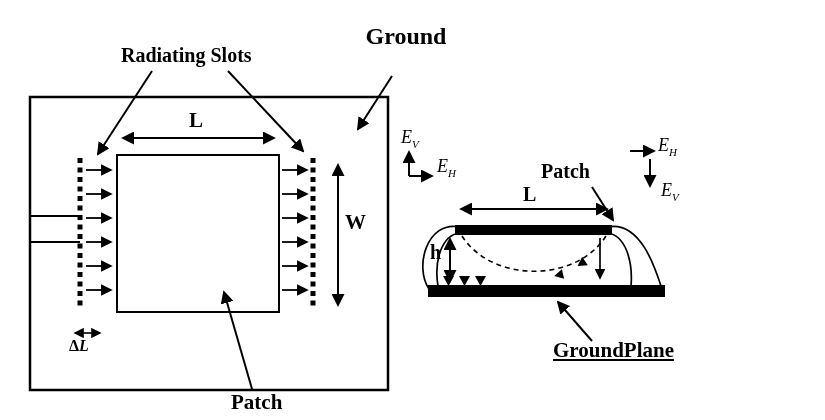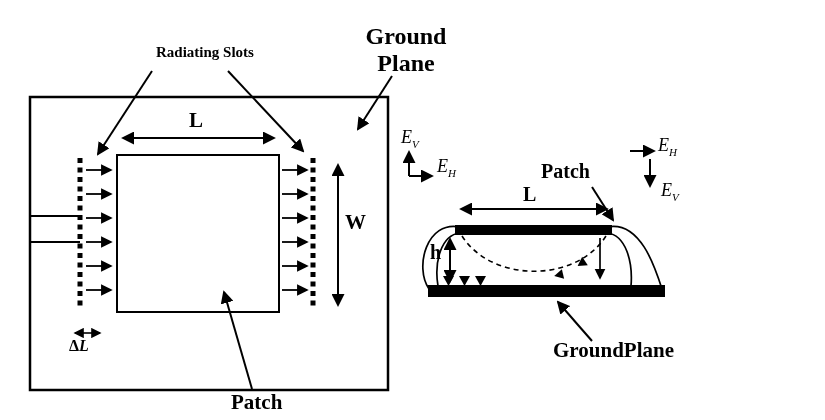--- a/index.html
+++ b/index.html
@@ -113,25 +113,24 @@
       <g fill="#000" stroke="none">
         <path d="M443,276 h11 l-5.5,10 z"></path>
         <path d="M459,276 h11 l-5.5,10 z"></path>
         <path d="M475,276 h11 l-5.5,10 z"></path>
         <path d="M0,-5 L9,0 L0,5 Z" transform="translate(585,261) rotate(146)"></path>
         <path d="M0,-5 L9,0 L0,5 Z" transform="translate(563,274) rotate(167)"></path>
       </g>
     </g>
   </svg>
 
-  <div class="lbl" style="left:121px; top:44px; font-size:15px;margin-left:35px;">Radiating Slots</div>
+  <div class="lbl" style="left:121px; top:44px; font-size:20px;">Radiating Slots</div>
 
   <div class="lbl" style="left:352px; top:23px; width:108px; text-align:center; font-size:24px;">
     <div>Ground</div>
-    <div>Plane</div>
   </div>
 
   <div class="lbl" style="left:189px; top:109px; font-size:21px;">L</div>
 
   <div class="lbl" style="left:345px; top:211px; font-size:21px;">W</div>
 
   <div class="lbl" style="left:69px; top:337px; font-size:16px;text-align:right;">
     <span>Δ</span><span class="ital">L</span>
   </div>
 
@@ -143,21 +142,21 @@
   <div class="evec" style="left:437px; top:157px;">
     <span>E</span><sub>H</sub>
   </div>
 
   <div class="lbl" style="left:541px; top:160px; font-size:20px;">Patch</div>
 
   <div class="lbl" style="left:523px; top:183px; font-size:20px;">L</div>
 
   <div class="lbl" style="left:430px; top:241px; font-size:20px;">h</div>
 
-  <div class="lbl" style="left:553px; top:339px; font-size:21px;">GroundPlane</div>
+  <div class="lbl" style="left:553px; top:339px; font-size:21px;text-decoration:underline;">GroundPlane</div>
 
   <div class="evec" style="left:658px; top:136px;">
     <span>E</span><sub>H</sub>
   </div>
   <div class="evec" style="left:661px; top:181px;">
     <span>E</span><sub>V</sub>
   </div>
 
 </div>
 

